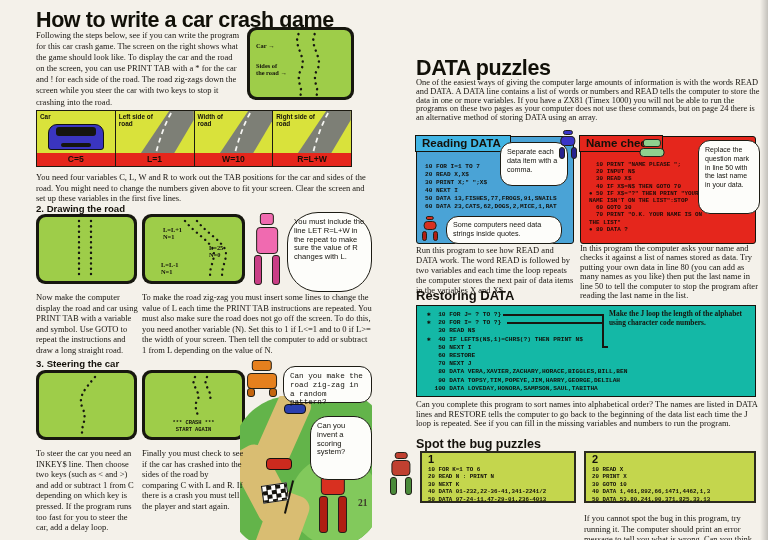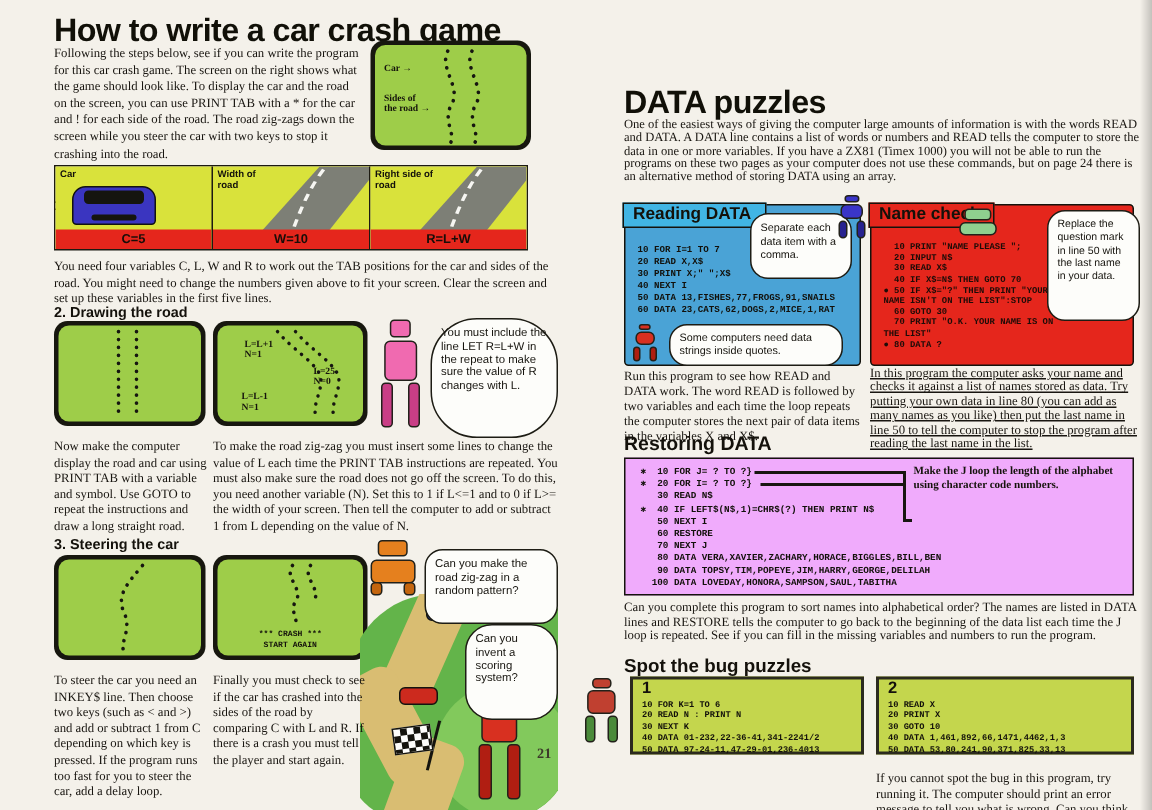--- a/index.html
+++ b/index.html
@@ -81,20 +81,28 @@
     <div class="panel">
       <div class="plabel">Car</div>
       <div class="car-art"></div>
       <div class="pvalue">C=5</div>
     </div>
     <div class="panel">
       <svg class="scr-svg" viewBox="0 0 79 44" preserveAspectRatio="none" style="height:44px;">
         <polygon points="24,44 58,44 79,9 79,0 54,0" fill="#7d7f76"></polygon>
         <path d="M56 2 C48 16 44 30 40 44" fill="none" stroke="#f6f6f2" stroke-width="1.8" stroke-dasharray="5 4"></path>
       </svg>
+      <div class="plabel">Left side of road</div>
+      <div class="pvalue">L=1</div>
+    </div>
+    <div class="panel">
+      <svg class="scr-svg" viewBox="0 0 79 44" preserveAspectRatio="none" style="height:44px;">
+        <polygon points="24,44 58,44 79,9 79,0 54,0" fill="#7d7f76"></polygon>
+        <path d="M56 2 C48 16 44 30 40 44" fill="none" stroke="#f6f6f2" stroke-width="1.8" stroke-dasharray="5 4"></path>
+      </svg>
       <div class="plabel">Width of road</div>
       <div class="pvalue">W=10</div>
     </div>
     <div class="panel">
       <svg class="scr-svg" viewBox="0 0 79 44" preserveAspectRatio="none" style="height:44px;">
         <polygon points="24,44 58,44 79,9 79,0 54,0" fill="#7d7f76"></polygon>
         <path d="M56 2 C48 16 44 30 40 44" fill="none" stroke="#f6f6f2" stroke-width="1.8" stroke-dasharray="5 4"></path>
       </svg>
       <div class="plabel">Right side of road</div>
       <div class="pvalue">R=L+W</div>
@@ -180,21 +188,21 @@
     <div class="abs" style="left:48px;top:84px;width:2px;height:34px;background:#15140e;transform:rotate(14deg);"></div>
     <div class="flag" style="left:22px;top:88px;transform:rotate(-8deg);"></div>
     <div class="abs" style="left:74px;top:48px;width:38px;height:92px;">
       <div class="r-head" style="background:#d83020;"></div>
       <div class="r-body" style="background:#d83020;"></div>
       <div class="r-leg l" style="background:#b01e12;"></div>
       <div class="r-leg r" style="background:#b01e12;"></div>
     </div>
   </div>
 
-  <div class="abs bubble" style="left:283px;top:366px;width:89px;height:50px;">Can you make the road zig-zag in a random pattern?</div>
+  <div class="abs bubble" style="left:283px;top:366px;width:89px;height:37px;font-family:Liberation Mono, monospace;">Can you make the road zig-zag in a random pattern?</div>
   <div class="abs bubble" style="left:310px;top:416px;width:62px;height:64px;border-radius:18px;">Can you invent a scoring system?</div>
 
   <div class="abs p pj" style="left:36px;top:448px;width:104px;">To steer the car you need an INKEY$ line. Then choose two keys (such as &lt; and &gt;) and add or subtract 1 from C depending on which key is pressed. If the program runs too fast for you to steer the car, add a delay loop.</div>
   <div class="abs p pj" style="left:142px;top:448px;width:104px;">Finally you must check to see if the car has crashed into the sides of the road by comparing C with L and R. If there is a crash you must tell the player and start again.</div>
 
   <div class="abs pgnum" style="left:358px;top:498px;">21</div>
 </div>
 
 <div class="abs" style="left:384px;top:0;width:384px;height:380px;margin-top:48px;">
 
@@ -225,25 +233,25 @@
     <div class="tab" style="background:#e5261c;">Name check</div>
     <div class="code" style="position:absolute;left:8px;top:24px;width:124px;font-size:5.9px;line-height:7.2px;color:#1c0c08;"><div class="code-line">  10 PRINT "NAME PLEASE ";</div><div class="code-line">  20 INPUT N$</div><div class="code-line">  30 READ X$</div><div class="code-line">  40 IF X$=N$ THEN GOTO 70</div><div class="code-line">● 50 IF X$="?" THEN PRINT "YOUR NAME ISN'T ON THE LIST":STOP</div><div class="code-line">  60 GOTO 30</div><div class="code-line">  70 PRINT "O.K. YOUR NAME IS ON THE LIST"</div><div class="code-line">● 80 DATA ?</div></div>
     <div class="abs" style="left:58px;top:2px;width:26px;height:18px;">
       <div class="r-head" style="background:#8fd08f;width:70%;height:45%;"></div>
       <div class="r-body" style="background:#8fd08f;top:50%;width:96%;height:48%;"></div>
     </div>
   </div>
   <div class="abs bubble" style="left:314px;top:92px;width:62px;height:74px;font-size:7px;">Replace the question mark in line 50 with the last name in your data.</div>
 
   <div class="abs p pj" style="left:32px;top:197px;width:158px;line-height:10px;">Run this program to see how READ and DATA work. The word READ is followed by two variables and each time the loop repeats the computer stores the next pair of data items in the variables X and X$.</div>
-  <div class="abs p pj" style="left:196px;top:196px;width:180px;line-height:9.4px;text-decoration:underline;">In this program the computer asks your name and checks it against a list of names stored as data. Try putting your own data in line 80 (you can add as many names as you like) then put the last name in line 50 to tell the computer to stop the program after reading the last name in the list.</div>
+  <div class="abs p pj" style="left:196px;top:196px;width:180px;line-height:9.4px;">In this program the computer asks your name and checks it against a list of names stored as data. Try putting your own data in line 80 (you can add as many names as you like) then put the last name in line 50 to tell the computer to stop the program after reading the last name in the list.</div>
 
   <div class="abs sansh" style="left:32px;top:240px;font-size:13px;">Restoring DATA</div>
 
-  <div class="abs" style="left:32px;top:257px;width:340px;height:92px;background:#f0abfc;border:1.6px solid #14130c;">
+  <div class="abs" style="left:32px;top:257px;width:340px;height:92px;background:#14b8a6;border:1.6px solid #14130c;">
     <div class="code" style="position:absolute;left:10px;top:5px;width:240px;font-size:6.2px;line-height:8.2px;"><div class="code-line">✱  10 FOR J= ? TO ?}</div><div class="code-line">✱  20 FOR I= ? TO ?}</div><div class="code-line">   30 READ N$</div><div class="code-line">✱  40 IF LEFT$(N$,1)=CHR$(?) THEN PRINT N$</div><div class="code-line">   50 NEXT I</div><div class="code-line">   60 RESTORE</div><div class="code-line">   70 NEXT J</div><div class="code-line">   80 DATA VERA,XAVIER,ZACHARY,HORACE,BIGGLES,BILL,BEN</div><div class="code-line">   90 DATA TOPSY,TIM,POPEYE,JIM,HARRY,GEORGE,DELILAH</div><div class="code-line">  100 DATA LOVEDAY,HONORA,SAMPSON,SAUL,TABITHA</div></div>
     <div class="abs note" style="left:192px;top:4px;width:142px;">Make the J loop the length of the alphabet using character code numbers.</div>
     <div class="conn" style="left:86px;top:8px;width:100px;height:1.6px;"></div>
     <div class="conn" style="left:90px;top:16px;width:96px;height:1.6px;"></div>
     <div class="conn" style="left:185px;top:8px;width:1.6px;height:32px;"></div>
     <div class="conn" style="left:185px;top:40px;width:6px;height:1.6px;"></div>
   </div>
 
   <div class="abs p pj" style="left:32px;top:352px;width:346px;line-height:9.6px;">Can you complete this program to sort names into alphabetical order? The names are listed in DATA lines and RESTORE tells the computer to go back to the beginning of the data list each time the J loop is repeated. See if you can fill in the missing variables and numbers to run the program.</div>
 

